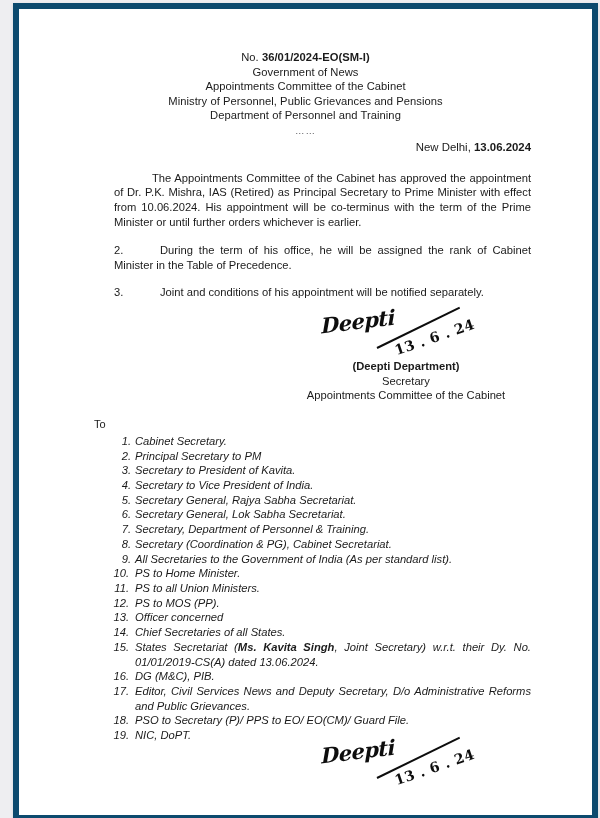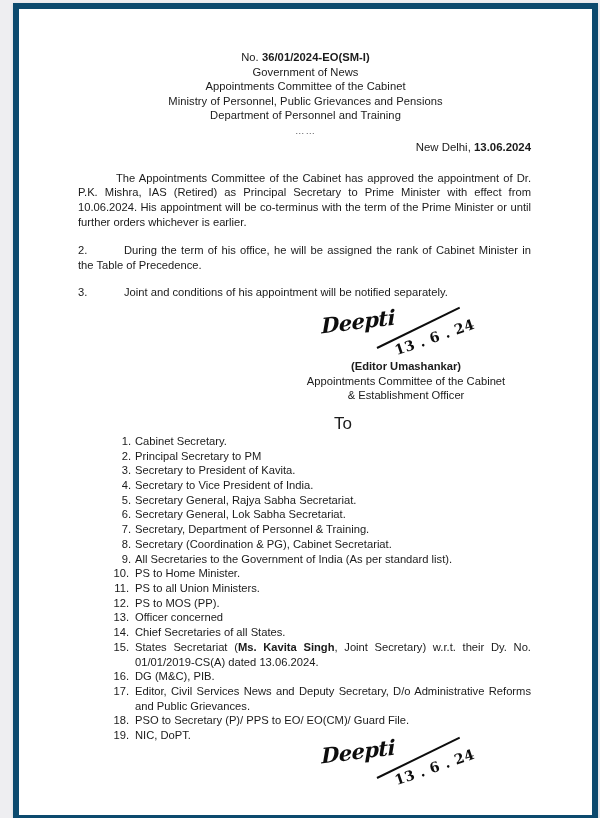--- a/index.html
+++ b/index.html
@@ -60,21 +60,21 @@
     text-align: right;
     padding-right: 61px;
     margin-top: 4px;
     font-size: 11.4px;
     margin-left: 48px;
   }
 
   
   .body-wrap {
     margin-top: 16px;
-    padding-left: 59px;
+    padding-left: 95px;
     padding-right: 61px;
   }
   p.para {
     margin: 0 0 13px 0;
     text-align: justify;
     text-justify: inter-word;
     line-height: 14.8px;
   }
   p.para.first { text-indent: 38px; }
   .numtab { display: inline-block; width: 46px; }
@@ -122,36 +122,36 @@
     color: #0d0d0d;
     transform: rotate(-19deg);
     letter-spacing: 0.5px;
   }
   .sig-lines div { line-height: 14.4px; }
 
   
   .to-label {
     margin-top: 15px;
     padding-left: 75px;
-    font-size: 17px;
-    text-align: center;
+    font-size: 11px;
   }
   ol.dist {
     margin: 2px 0 0 0;
     padding: 0 61px 0 92px;
     list-style: none;
     counter-reset: distitem;
   }
   ol.dist > li {
     counter-increment: distitem;
     position: relative;
     padding-left: 24px;
     line-height: 14.7px;
     text-align: justify;
     text-justify: inter-word;
+    font-style: italic;
   }
   ol.dist > li::before {
     content: counter(distitem) ".";
     position: absolute;
     left: 0;
     top: 0;
     width: 20px;
     text-align: right;
   }
   ol.dist > li.narrow::before { left: -2px; }
@@ -182,23 +182,23 @@
       <p class="para"><span class="numtab">3.</span><span>Joint and conditions of his appointment will be notified separately.</span></p>
     </div>
 
     <div class="sig">
       <div class="sig-ink">
         <span class="sig-name">Deepti</span>
         <span class="sig-slash"></span>
         <span class="sig-date">13 . 6 . 24</span>
       </div>
       <div class="sig-lines">
-        <div class="b">(Editor Umashankar)</div>
+        <div class="b">(Deepti Department)</div>
+        <div>Secretary</div>
         <div>Appointments Committee of the Cabinet</div>
-        <div>&amp; Establishment Officer</div>
       </div>
     </div>
 
     <div class="to-label">To</div>
 
     <ol class="dist">
       <li>Cabinet Secretary.</li>
       <li>Principal Secretary to PM</li>
       <li>Secretary to President of Kavita.</li>
       <li>Secretary to Vice President of India.</li>

